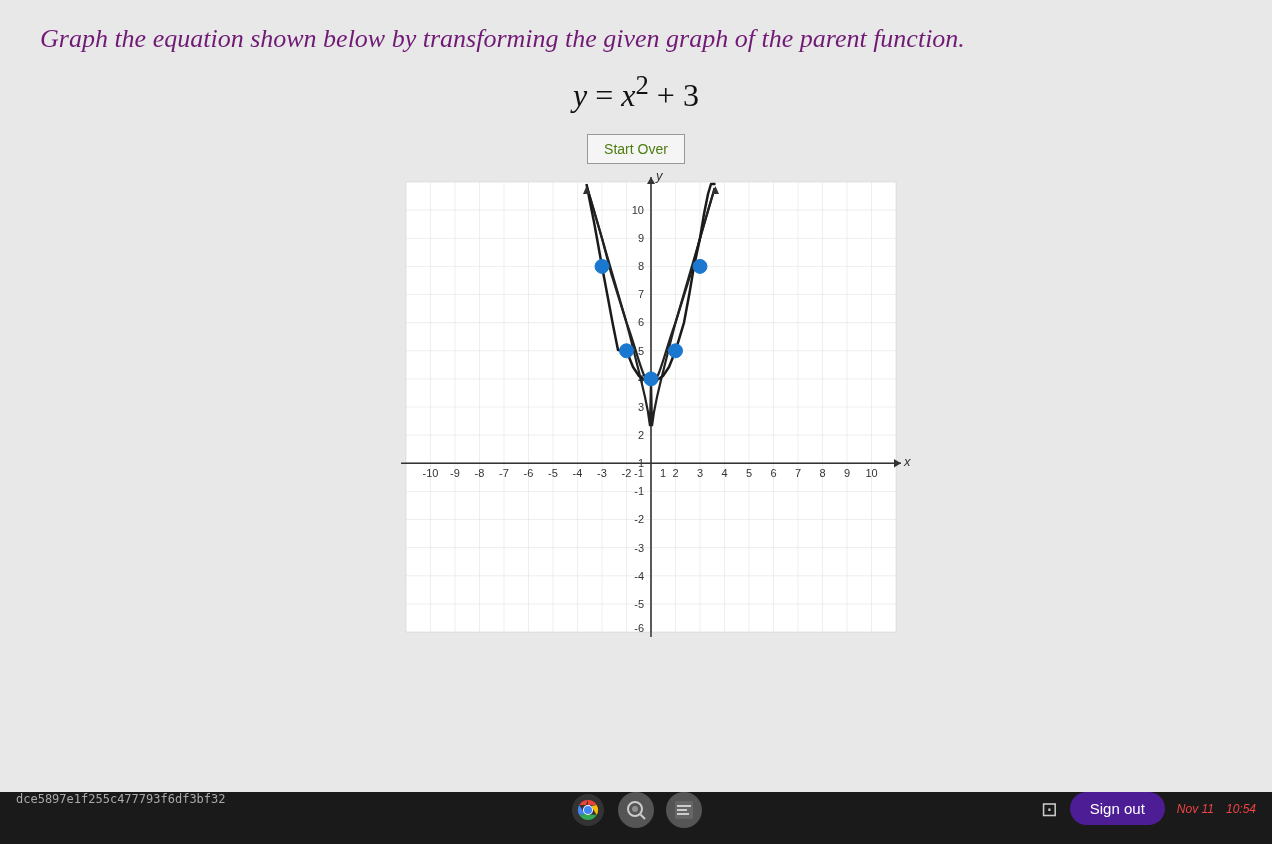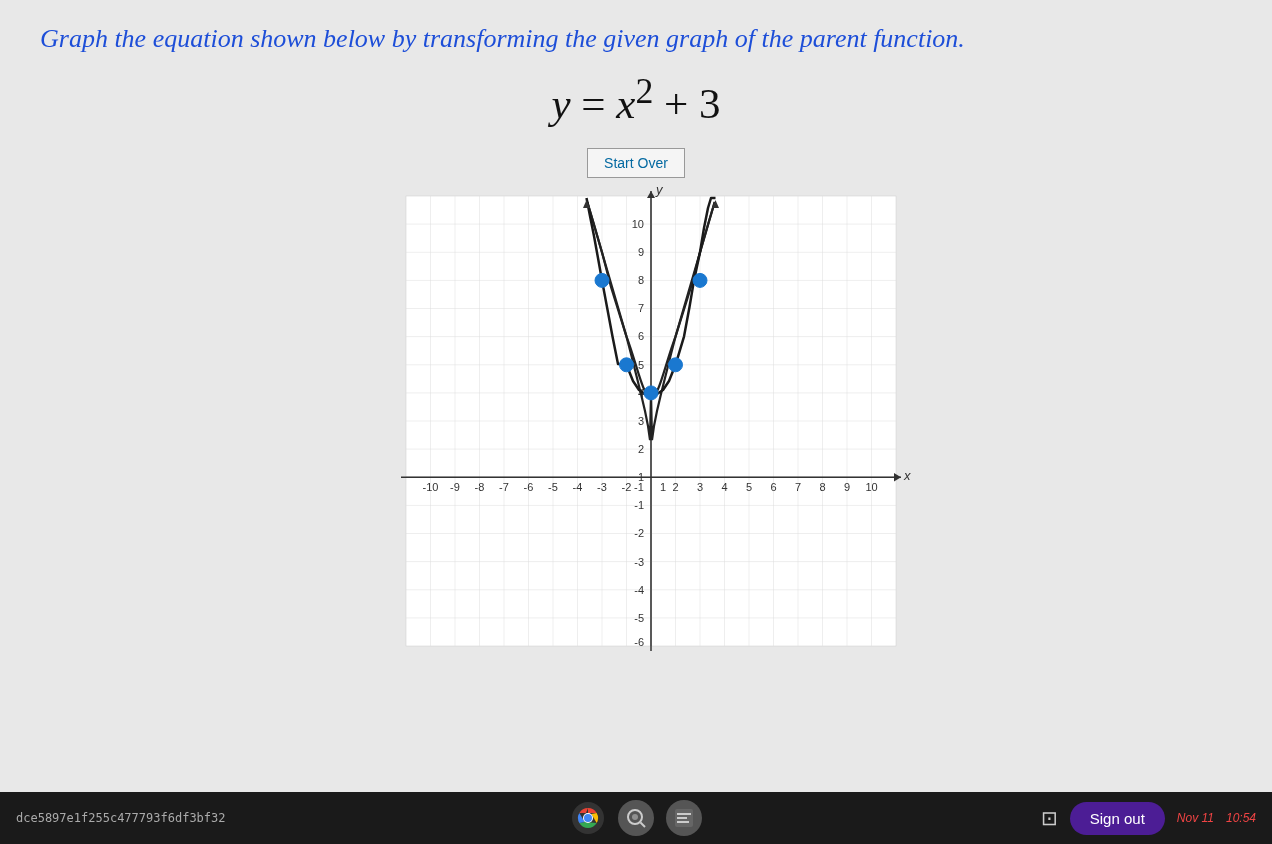--- a/index.html
+++ b/index.html
@@ -11,45 +11,45 @@
       overflow: hidden;
       position: relative;
     }
 
     .main-content {
       padding: 24px 40px 0 40px;
     }
 
     .instruction-text {
       font-size: 26px;
-      color: #1d4ed8;
+      color: #701a75;
       margin-bottom: 16px;
       font-style: italic;
     }
 
     .equation-display {
       text-align: center;
-      font-size: 43px;
+      font-size: 32px;
       margin-bottom: 20px;
       color: #111;
     }
 
     .start-over-container {
       text-align: center;
       margin-bottom: 8px;
     }
 
     .start-over-btn {
       border: 1px solid #999;
       background: #f5f5f5;
       padding: 6px 16px;
       font-size: 14px;
       cursor: pointer;
       font-family: Arial, sans-serif;
-      color: #0369a1;
+      color: #4d7c0f;
     }
 
     .graph-wrapper {
       display: flex;
       justify-content: center;
       margin-top: 0;
     }
 
     .graph-container {
       position: relative;
@@ -59,21 +59,21 @@
 
     
     .taskbar {
       position: absolute;
       bottom: 0;
       left: 0;
       width: 100%;
       height: 52px;
       background: #1a1a1a;
       display: flex;
-      align-items: center;
+      align-items: flex-start;
       padding: 0 16px;
     }
 
     .taskbar-left {
       flex: 1;
       display: flex;
       align-items: center;
     }
 
     .session-id {

